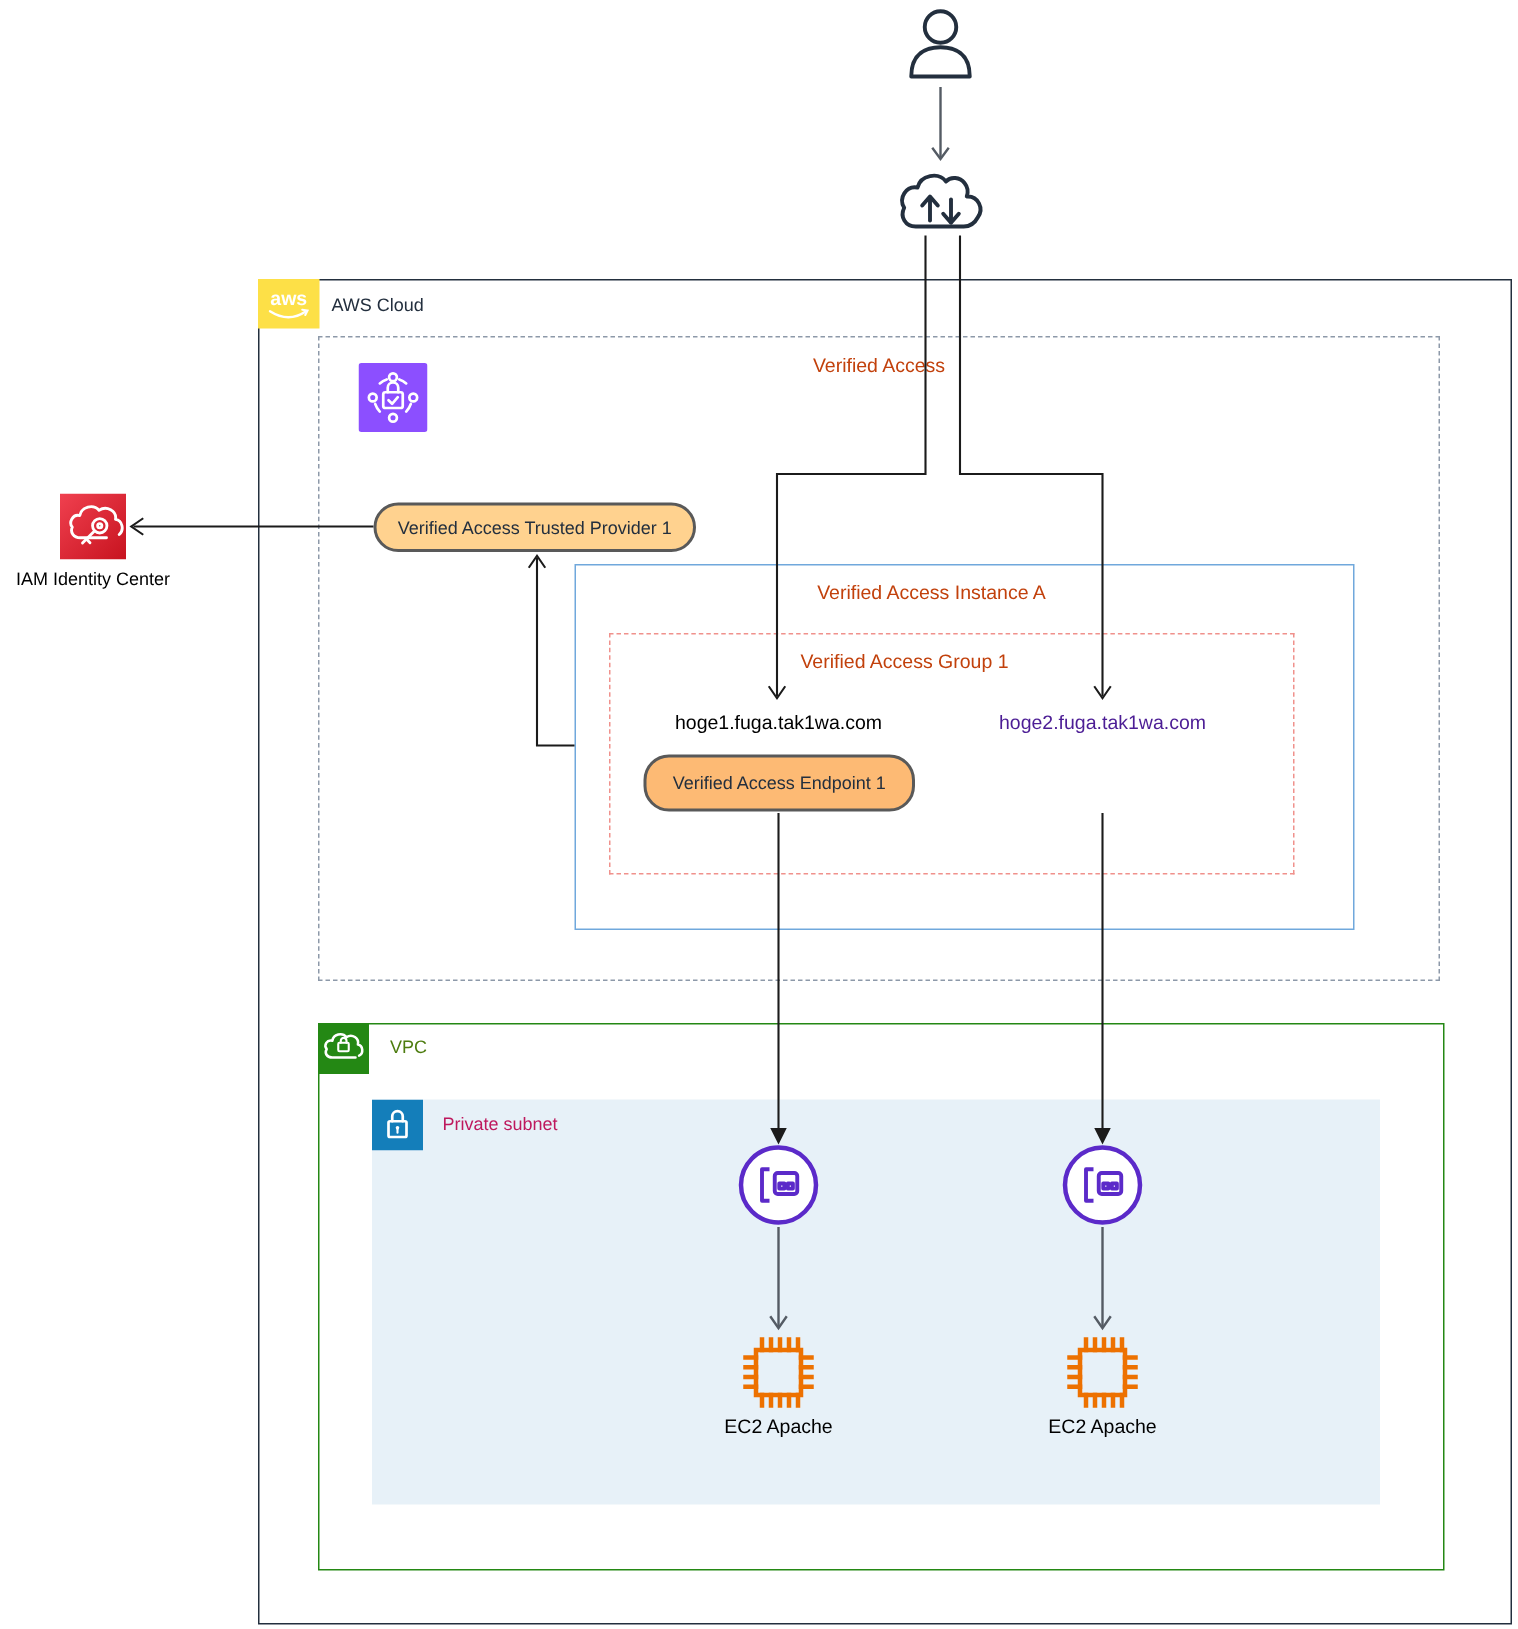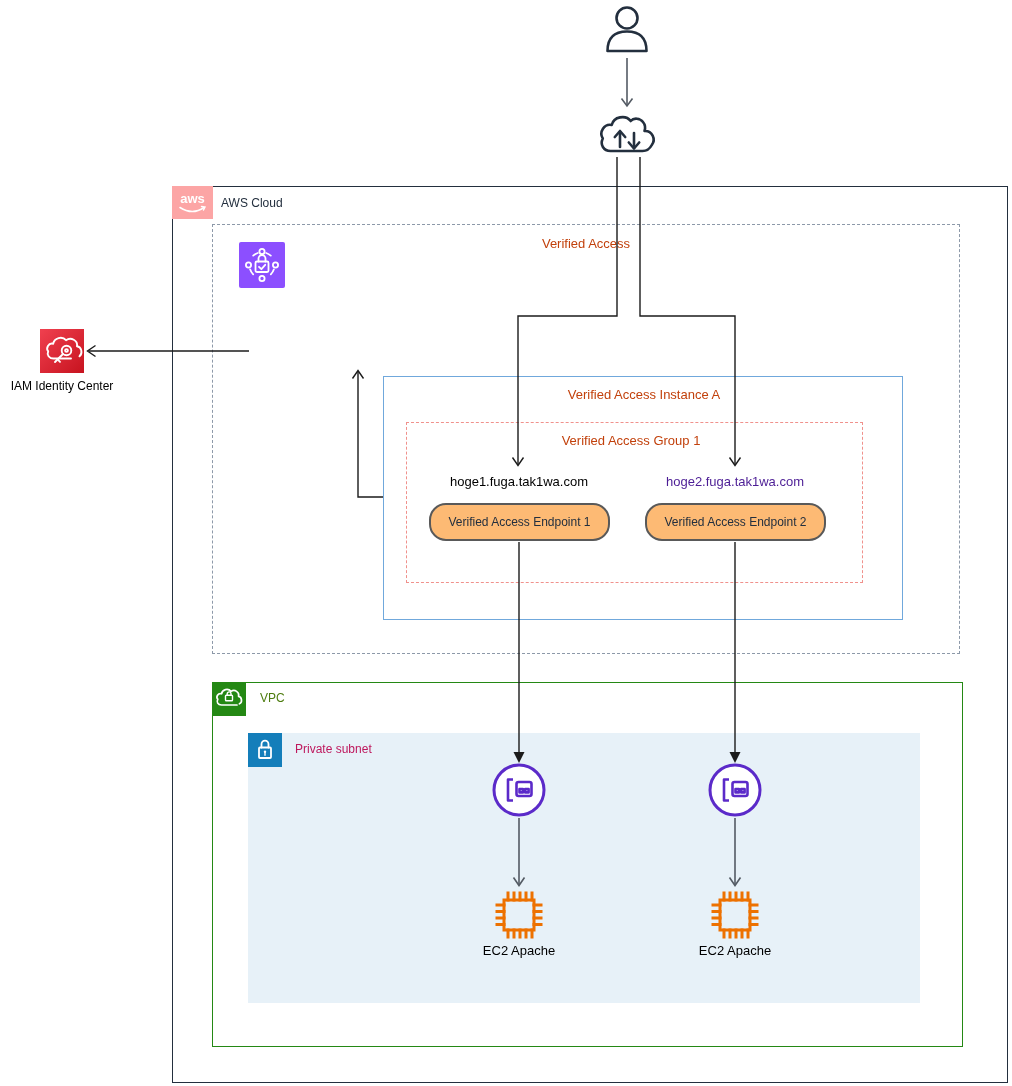--- a/index.html
+++ b/index.html
@@ -124,21 +124,21 @@
         <path d="M31,29.5 L13.5,29.5 C9,29.5 6.6,25.8 8.2,22.4 C5.6,19.3 8.4,13.6 13.2,14.7 C14.3,8.8 22.2,6.8 26,11.2 C31,7.8 38,11.4 37,17.3 C41.6,18 43,24.2 39.5,27.3"></path>
         <circle cx="26.5" cy="21.5" r="4.8"></circle>
         <circle cx="26.5" cy="21.5" r="1.4"></circle>
         <path d="M23,25 L15,33"></path>
         <path d="M17.6,30.4 L20,32.8"></path>
       </g>
     </svg>
   </div>
   <div class="lbl lbl-center hdr" style="left:0px;top:379px;width:124px;color:#000000;">IAM Identity Center</div>
 
-  <div class="badge" style="left:172px;top:186px;width:41px;height:33px;background:#fca5a5;">
+  <div class="badge" style="left:172px;top:186px;width:41px;height:33px;background:#fde047;">
     <svg width="41" height="33" viewBox="0 0 41 33">
       <text x="20.5" y="17" text-anchor="middle" font-family="Liberation Sans, sans-serif" font-size="13" font-weight="bold" fill="#ffffff">aws</text>
       <path d="M8,21.5 Q20.5,29.5 32,21.5" fill="none" stroke="#fff" stroke-width="1.6" stroke-linecap="round"></path>
       <path d="M29.5,20.5 L33,21 L31.5,24" fill="none" stroke="#fff" stroke-width="1.4" stroke-linecap="round"></path>
     </svg>
   </div>
   <div class="lbl hdr" style="left:221px;top:196px;">AWS Cloud</div>
 
   <div class="icon-wrap" style="left:239px;top:242px;">
     <svg width="46" height="46" viewBox="0 0 46 46">
@@ -153,29 +153,29 @@
         <path d="M34.9,27.3 A13.2,13.2 0 0 1 31.8,32.4"></path>
         <path d="M14.2,32.4 A13.2,13.2 0 0 1 11.1,27.3"></path>
         <rect x="16.5" y="19.5" width="13" height="10.5" rx="1.4"></rect>
         <path d="M19.5,19.5 v-3 a3.5,3.5 0 0 1 7,0 v3"></path>
         <path d="M20,24.8 l2.4,2.4 l3.8,-4.4"></path>
       </g>
     </svg>
   </div>
   <div class="lbl lbl-center blue-lbl" style="left:212px;top:236px;width:748px;">Verified Access</div>
 
-
-  <div class="lbl lbl-center blue-lbl" style="left:384px;top:387px;width:520px;">Verified Access Instance A</div>
-  <div class="lbl lbl-center blue-lbl" style="left:422px;top:433px;width:418px;">Verified Access Group 1</div>
+  <div class="pill pill-provider" style="left:249px;top:335px;width:215px;height:33px;">Verified Access Trusted Provider 1</div>
+
+  <div class="lbl lbl-center blue-lbl" style="left:361px;top:387px;width:520px;">Verified Access Instance A</div>
+  <div class="lbl lbl-center blue-lbl" style="left:394px;top:433px;width:418px;">Verified Access Group 1</div>
 
   <div class="lbl lbl-center" style="left:419px;top:474px;width:200px;color:#000;">hoge1.fuga.tak1wa.com</div>
   <div class="lbl lbl-center" style="left:635px;top:474px;width:200px;color:#4c1d95;">hoge2.fuga.tak1wa.com</div>
 
   <div class="pill pill-endpoint" style="left:429px;top:503px;width:181px;height:38px;">Verified Access Endpoint 1</div>
-  <div class="pill pill-endpoint" style="left:645px;top:503px;width:181px;height:38px;">Verified Access Endpoint 2</div>
 
   <div class="icon-wrap" style="left:212px;top:682px;">
     <svg width="34" height="34" viewBox="0 0 34 34">
       <rect width="34" height="34" fill="#248814"></rect>
       <g fill="none" stroke="#fff" stroke-width="1.7" stroke-linecap="round" stroke-linejoin="round">
         <path d="M25,23 L9.5,23 C5.8,23 4.2,20 5.8,17.4 C3.6,14.8 6,10.8 9.6,11.8 C10.2,7.4 16.2,6 19,9.4 C22.8,7 27.6,10 26.6,14.4 C30,15 30.6,20.4 27.4,21.8"></path>
         <rect x="13.5" y="13.2" width="7" height="5.6" rx="0.8" stroke-width="1.4"></rect>
         <path d="M15.2,13.2 v-1.4 a1.9,1.9 0 0 1 3.8,0 v1.4" stroke-width="1.4"></path>
       </g>
     </svg>

